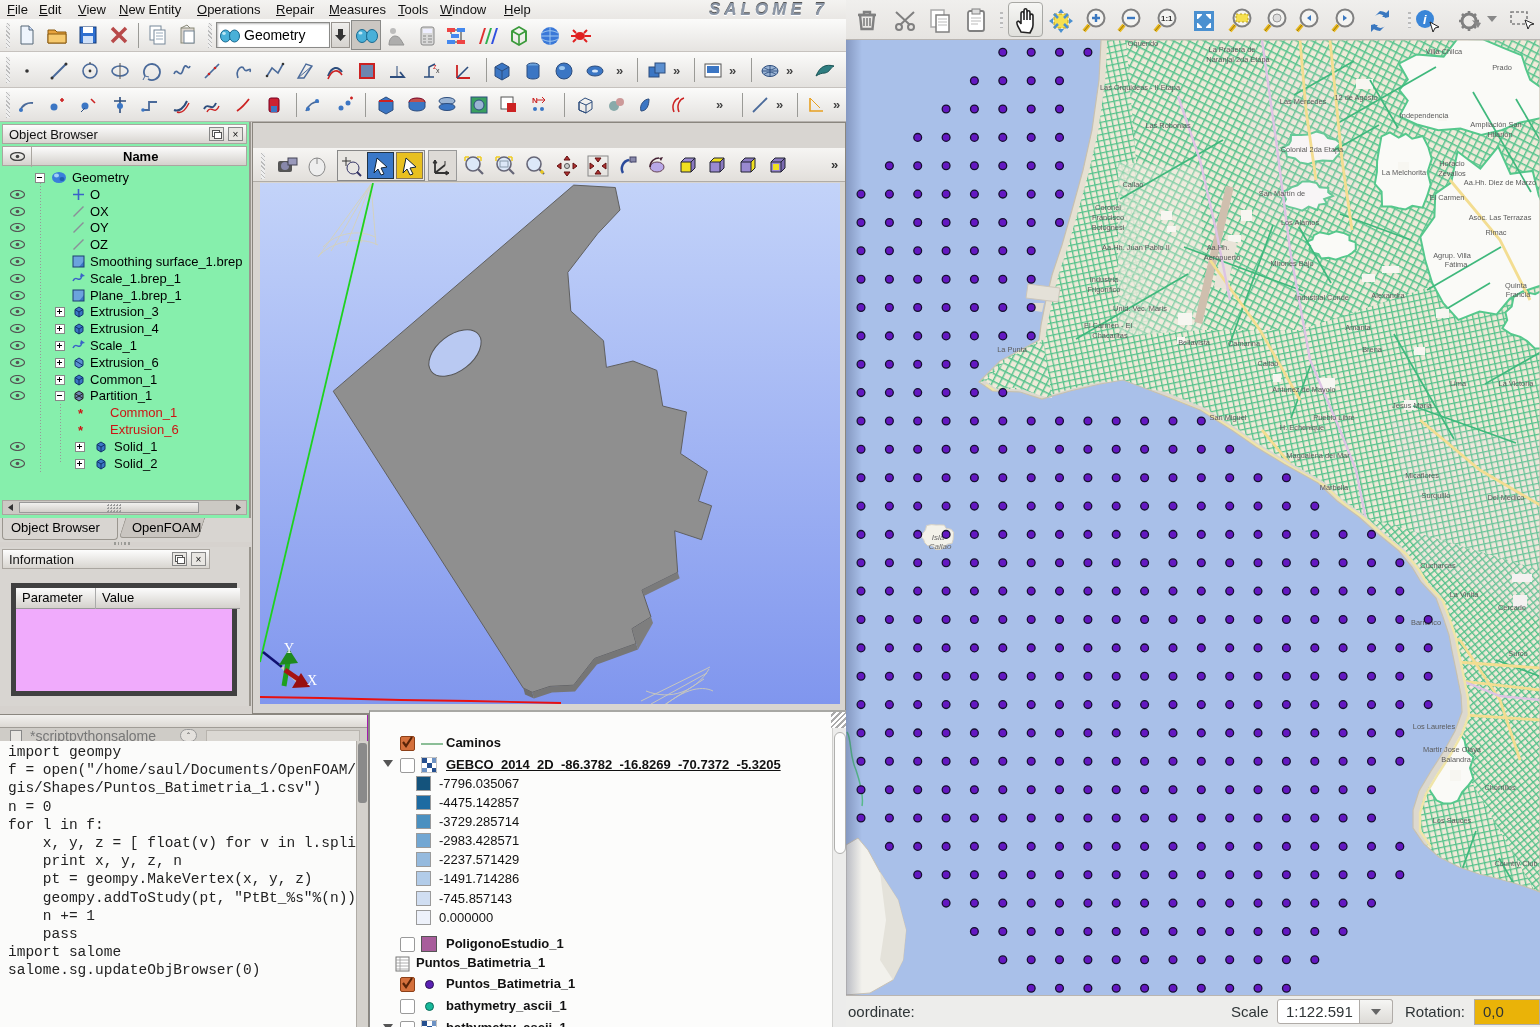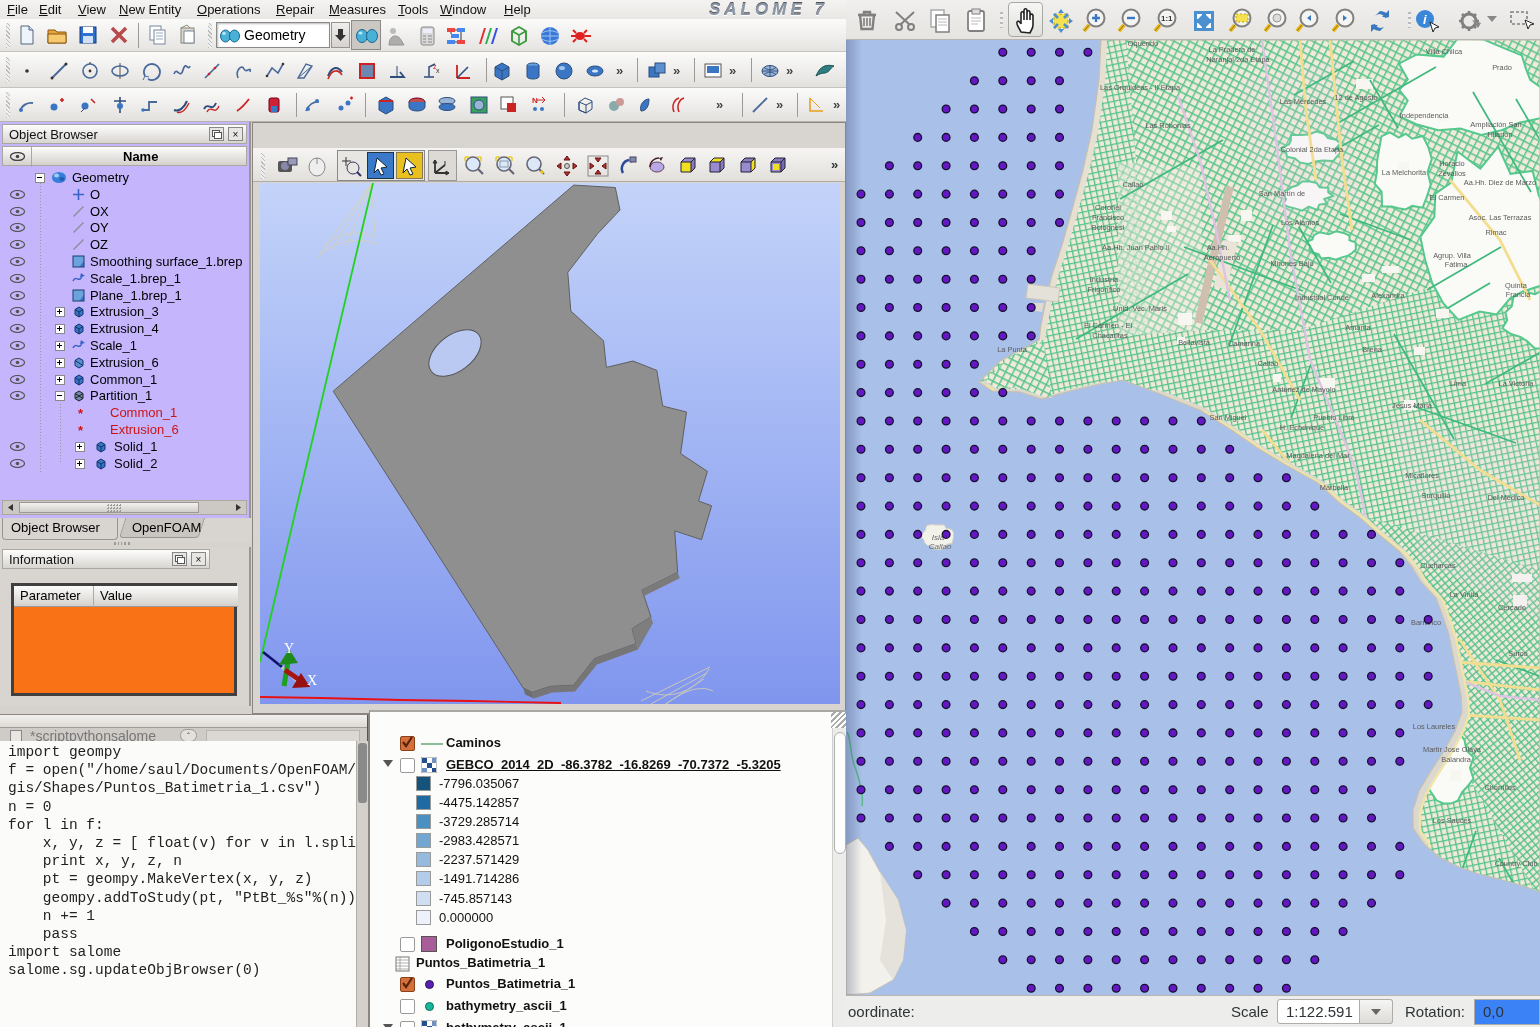--- a/index.html
+++ b/index.html
@@ -752,21 +752,21 @@
 <div style="position:absolute;left:0;top:0;width:16px;height:955px;background:linear-gradient(90deg,rgba(40,50,90,0.28),rgba(40,50,90,0))"></div>
 </div>
 
 <div class="abs" style="left:845px;top:995px;width:695px;height:32px;background:#ededeb;border-top:1px solid #b9b5b1;font-size:15px;color:#2e3436">
   <span style="position:absolute;left:3px;top:7px">oordinate:</span>
   <span style="position:absolute;left:386px;top:7px">Scale</span>
   <div style="position:absolute;left:432px;top:3px;width:116px;height:25px;background:#fff;border:1px solid #b0aca8;border-radius:3px;line-height:24px;padding-left:8px">1:122.591</div>
   <div style="position:absolute;left:514px;top:3px;width:34px;height:25px;background:linear-gradient(#f6f6f4,#dddbd7);border:1px solid #b0aca8;border-radius:0 3px 3px 0"></div>
   <div style="position:absolute;left:526px;top:13px;width:0;height:0;border-left:5px solid transparent;border-right:5px solid transparent;border-top:6px solid #666"></div>
   <span style="position:absolute;left:560px;top:7px">Rotation:</span>
-  <div style="position:absolute;left:629px;top:3px;width:66px;height:26px;background:#3b82f6;border:1px solid #b0aca8;padding-left:8px;line-height:24px">0,0</div>
+  <div style="position:absolute;left:629px;top:3px;width:66px;height:26px;background:#eab308;border:1px solid #b0aca8;padding-left:8px;line-height:24px">0,0</div>
 </div>
 
 <div class="abs" style="left:0;top:0;width:846px;height:19px;background:linear-gradient(#f4f3f1,#e9e7e4);font-size:13px;color:#111">
   <span style="position:absolute;left:7px;top:2px"><u>F</u>ile</span>
   <span style="position:absolute;left:39px;top:2px"><u>E</u>dit</span>
   <span style="position:absolute;left:78px;top:2px"><u>V</u>iew</span>
   <span style="position:absolute;left:119px;top:2px"><u>N</u>ew Entity</span>
   <span style="position:absolute;left:197px;top:2px"><u>O</u>perations</span>
   <span style="position:absolute;left:276px;top:2px"><u>R</u>epair</span>
   <span style="position:absolute;left:329px;top:2px"><u>M</u>easures</span>
@@ -1067,21 +1067,21 @@
       <path d="M4 18L18 4" stroke="#4a6a9a" stroke-width="1.8"></path>
     </svg>
     <div class="chev" style="left:776px;top:97px">»</div>
     <svg class="mi" style="left:806px;top:94px" width="22" height="22" viewBox="0 0 22 22">
       <path d="M4 4v13h13" stroke="#e8a020" fill="none" stroke-width="1.6"></path>
       <path d="M4 4l10 10" stroke="#e8a020"></path>
     </svg>
     <div class="chev" style="left:833px;top:97px">»</div>
   </div>
 
-<div class="abs" style="left:0;top:122px;width:251px;height:420px;background:#c4b5fd;border-right:2px solid #9a968f">
+<div class="abs" style="left:0;top:122px;width:251px;height:420px;background:#86efac;border-right:2px solid #9a968f">
   <div style="position:absolute;left:2px;top:2px;width:245px;height:20px;background:linear-gradient(#fdfdfd,#d8d5d0);border:1px solid #aaa6a0;font-size:13px;color:#111">
       <span style="position:absolute;left:6px;top:2px">Object Browser</span>
     <div style="position:absolute;right:22px;top:2px;width:15px;height:14px;border:1px solid #888;background:#e8e6e2">
         <div style="position:absolute;left:2px;top:2px;width:8px;height:7px;border:1px solid #555;background:#fff"></div>
         <div style="position:absolute;left:4px;top:4px;width:8px;height:7px;border:1px solid #555;background:#fff"></div>
       </div>
     <div style="position:absolute;right:3px;top:2px;width:15px;height:14px;border:1px solid #888;background:#e8e6e2;font-size:10px;text-align:center;line-height:13px">×</div>
   </div>
   <div style="position:absolute;left:2px;top:24px;width:245px;height:20px;background:linear-gradient(#fcfcfc,#d4d1cc);border:1px solid #aaa6a0">
     <svg width="15" height="9" style="position:absolute;left:7px;top:5px">
@@ -1337,21 +1337,21 @@
 
 <div class="abs" style="left:0;top:547px;width:251px;height:159px;background:#d8d5d1;border-right:2px solid #9a968f">
   <div style="position:absolute;left:2px;top:2px;width:208px;height:20px;background:linear-gradient(#fdfdfd,#d8d5d0);border:1px solid #aaa6a0;font-size:13px;color:#111">
       <span style="position:absolute;left:6px;top:2px">Information</span>
     <div style="position:absolute;right:22px;top:2px;width:15px;height:14px;border:1px solid #888;background:#e8e6e2">
         <div style="position:absolute;left:2px;top:2px;width:8px;height:7px;border:1px solid #555;background:#fff"></div>
         <div style="position:absolute;left:4px;top:4px;width:8px;height:7px;border:1px solid #555;background:#fff"></div>
       </div>
     <div style="position:absolute;right:3px;top:2px;width:15px;height:14px;border:1px solid #888;background:#e8e6e2;font-size:10px;text-align:center;line-height:13px">×</div>
   </div>
-  <div style="position:absolute;left:11px;top:36px;width:226px;height:113px;background:#f97316;border:3px solid #404040">
+  <div style="position:absolute;left:11px;top:36px;width:226px;height:113px;background:#f0abfc;border:5px solid #404040">
     <div style="position:absolute;left:0;top:0;width:224px;height:21px;background:linear-gradient(#fcfcfc,#d4d1cc);border-bottom:1px solid #999;font-size:13px">
       <span style="position:absolute;left:6px;top:2px">Parameter</span>
       <div style="position:absolute;left:79px;top:0;width:1px;height:21px;background:#aaa"></div>
       <span style="position:absolute;left:86px;top:2px">Value</span>
     </div>
   </div>
 </div>
 
 <div class="abs" style="left:252px;top:122px;width:594px;height:592px;background:#d8d5d1;border:1px solid #8a867f">
   <div style="position:absolute;left:0px;top:25px;width:592px;height:34px;background:linear-gradient(#f6f5f3,#e2dfdb);border-bottom:1px solid #b0aca6"></div>

